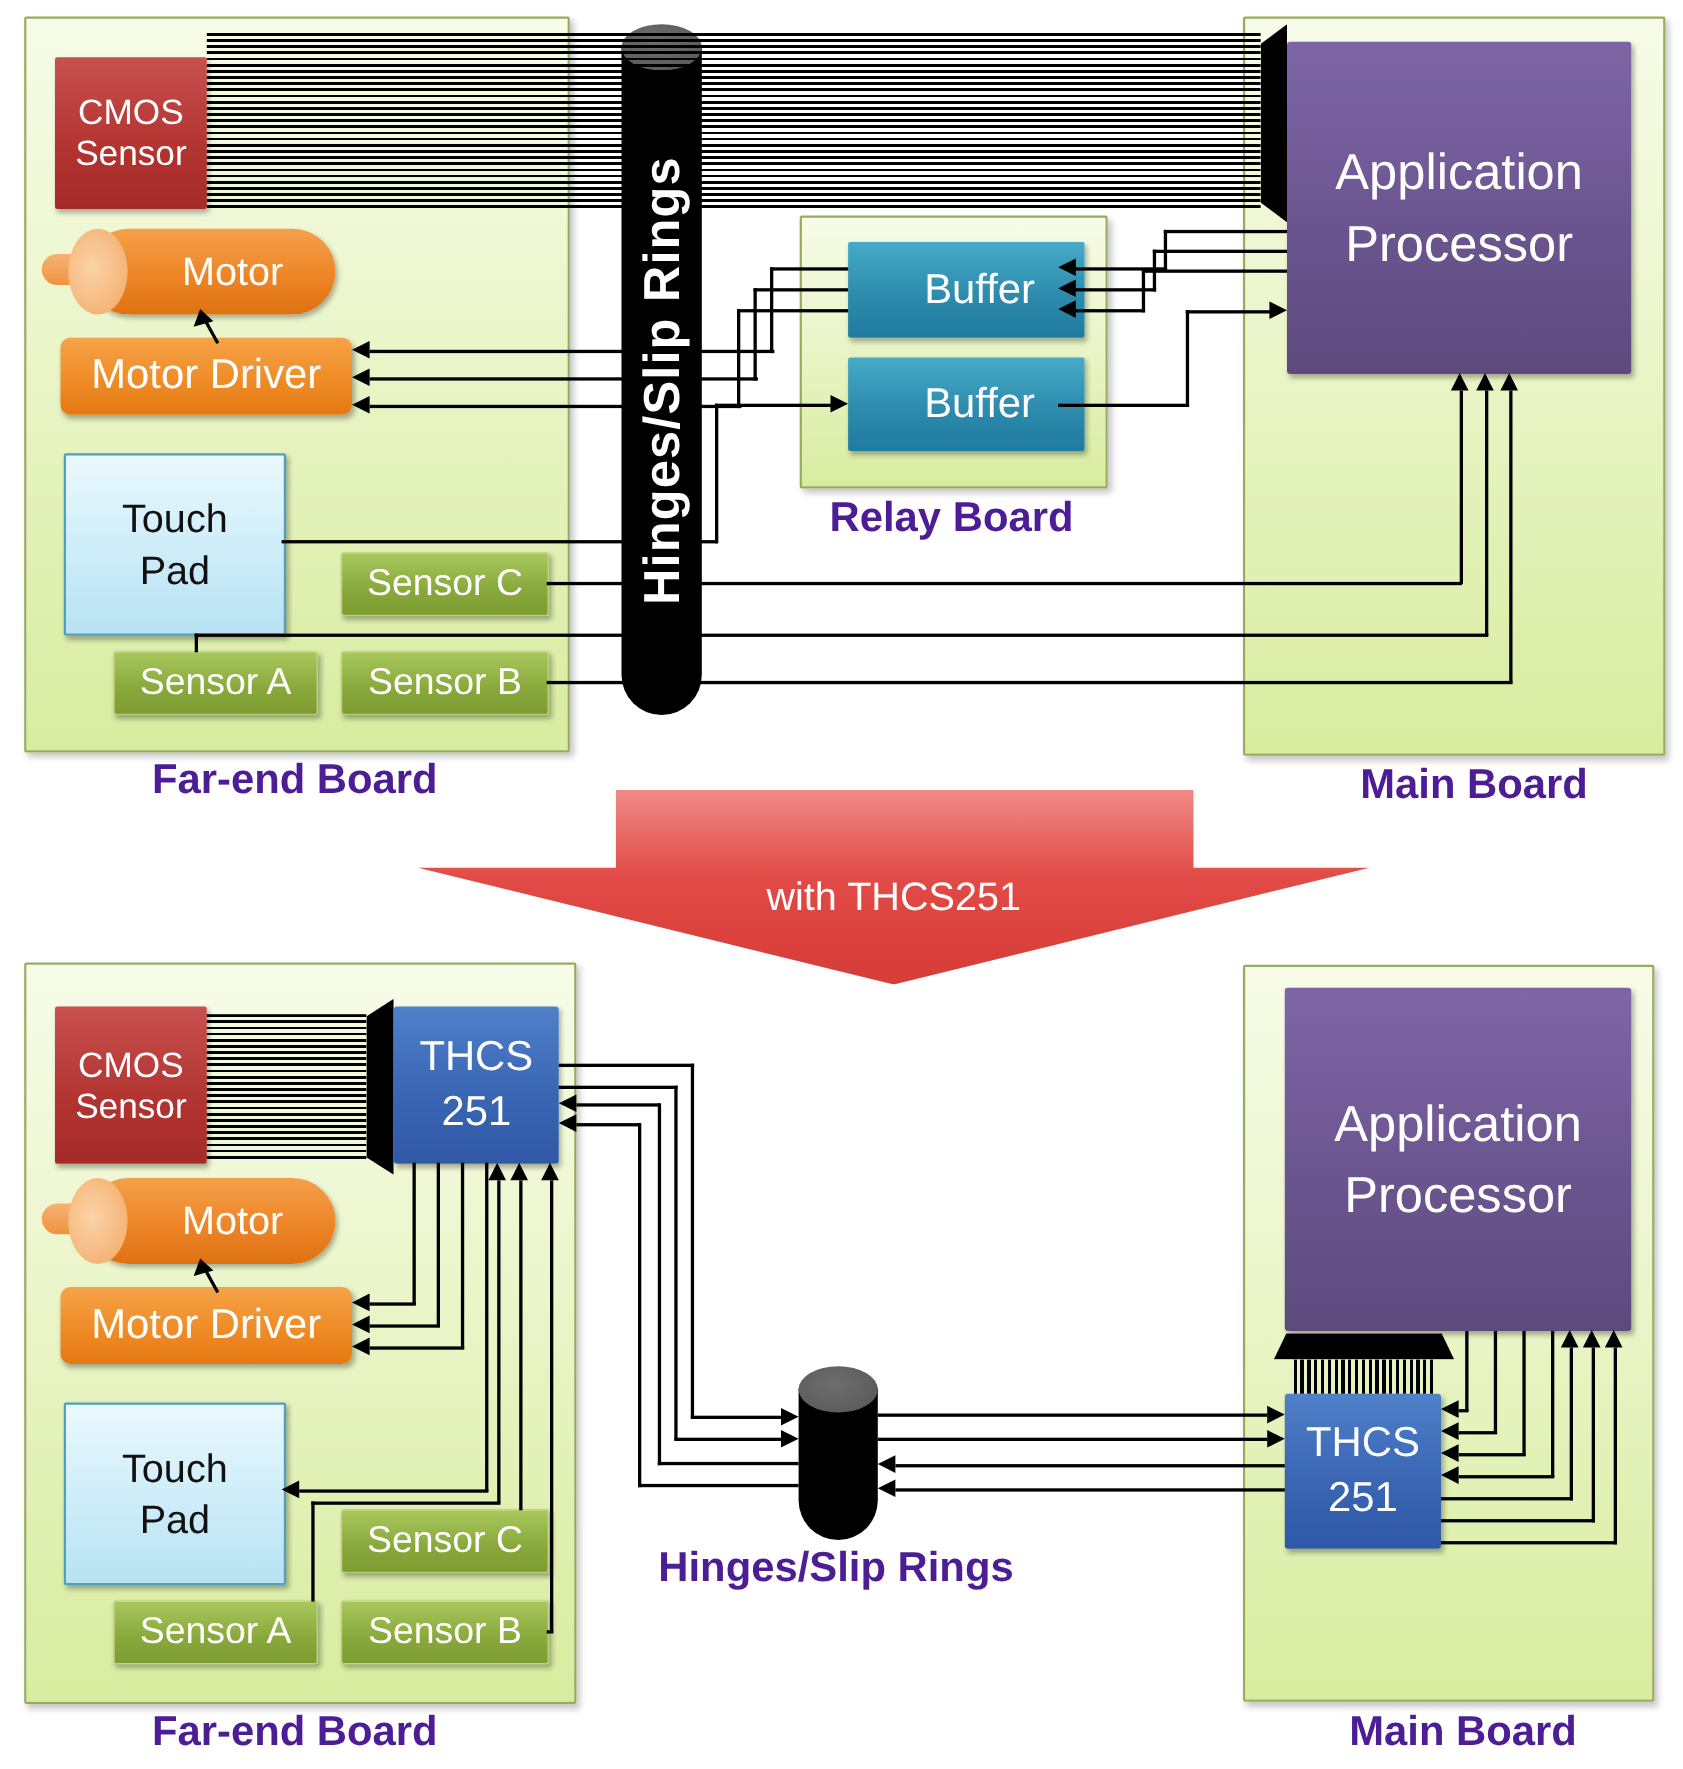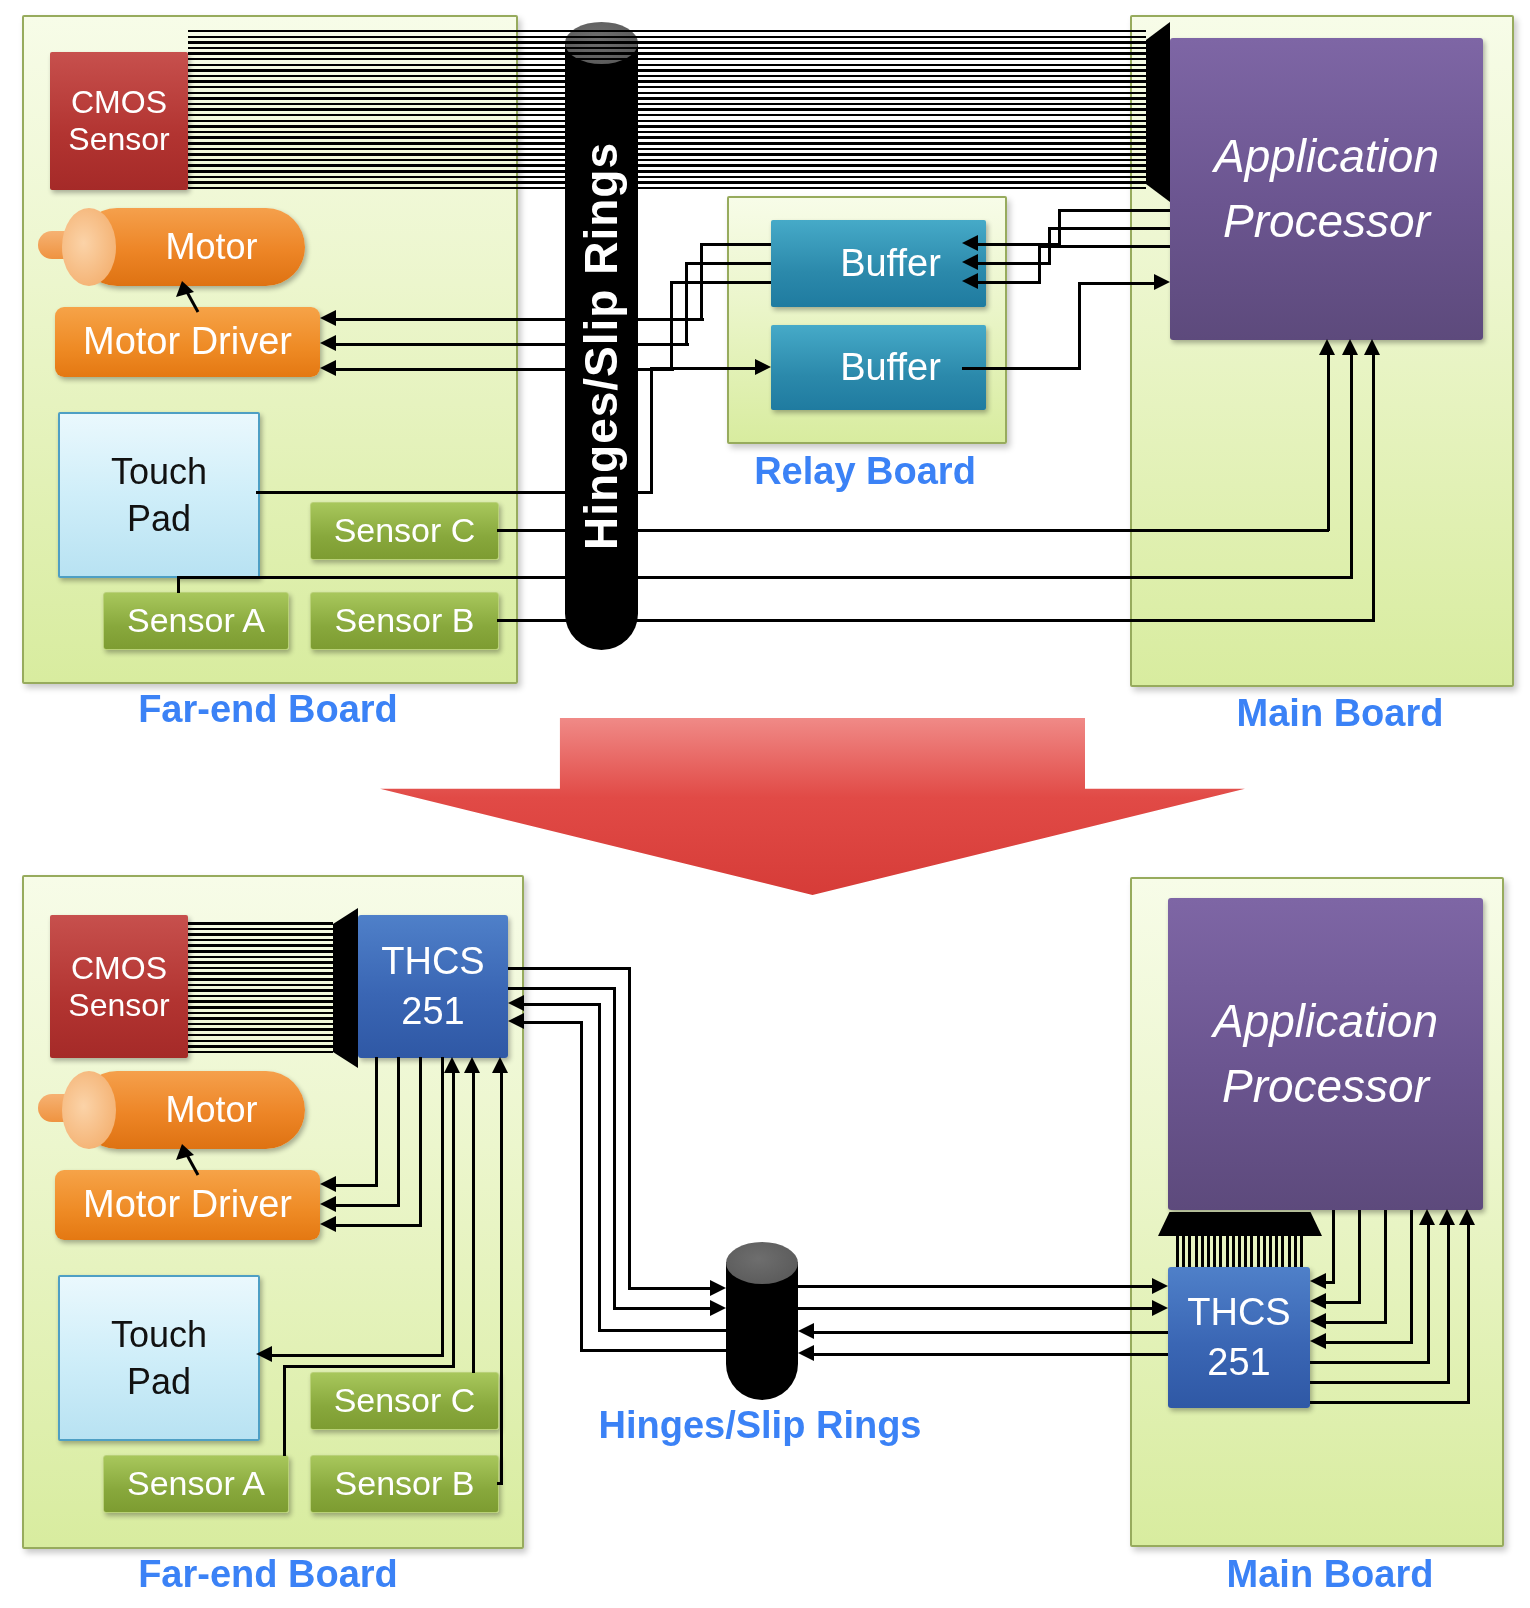--- a/index.html
+++ b/index.html
@@ -5,35 +5,35 @@
   html,body{margin:0;padding:0;background:#fff;}
   .canvas{position:relative;width:1530px;height:1592px;background:#fff;overflow:hidden;
           font-family:"Liberation Sans","DejaVu Sans",sans-serif;}
   .abs{position:absolute;}
   .board{position:absolute;z-index:1;border:2px solid #97ab5d;border-radius:2px;
          background:linear-gradient(180deg,#f7fce8,#ecf6cd 40%,#d8ec9f);
          box-shadow:3px 4px 6px rgba(0,0,0,.22);}
   .box{position:absolute;z-index:2;display:flex;flex-direction:column;align-items:center;
        justify-content:center;color:#fff;box-shadow:2px 3px 5px rgba(0,0,0,.3);line-height:1.15;}
   .cmos{background:linear-gradient(180deg,#c7504d,#b23431 60%,#a52a28);font-size:32px;border-radius:2px;}
-  .purple{background:linear-gradient(180deg,#7e66a5,#6b5590 55%,#5d4a7c);font-size:46px;gap:12px;border-radius:3px;font-style:italic;}
+  .purple{background:linear-gradient(180deg,#7e66a5,#6b5590 55%,#5d4a7c);font-size:46px;gap:12px;border-radius:3px;}
   .thcs{background:linear-gradient(180deg,#4f80c9,#3a66b4 55%,#2f58a5);font-size:38px;gap:6px;border-radius:3px;}
   .teal{background:linear-gradient(180deg,#46aac8,#2b89ab 60%,#1f7ba0);font-size:38px;border-radius:2px;padding-left:24px;}
   .sensor{background:linear-gradient(180deg,#a8c75c,#88a83c 60%,#7d9c31);border:1px solid #b9d178;
           font-size:34px;border-radius:3px;}
   .mdriver{background:linear-gradient(180deg,#f6a348,#ee8a24 60%,#e47812);font-size:38px;border-radius:9px;}
   .tpad{background:linear-gradient(180deg,#eaf8fd,#cfeef9 50%,#b8e2f2);border:2px solid #4e9fc4;
         color:#111;font-size:36px;gap:6px;border-radius:2px;}
   .motorbody{position:absolute;z-index:2;background:linear-gradient(180deg,#f5a04c,#ed8526 55%,#de7212);
              border-radius:40px;box-shadow:2px 3px 5px rgba(0,0,0,.3);display:flex;align-items:center;
              justify-content:center;color:#fff;font-size:36px;padding-left:40px;box-sizing:border-box;}
   .motorcap{position:absolute;z-index:3;background:radial-gradient(ellipse at 40% 45%,#fbd3a8,#f2a863);
             border-radius:50%;}
   .motorshaft{position:absolute;z-index:2;background:linear-gradient(180deg,#f6b273,#ef9340);border-radius:14px;}
-  .blabel{position:absolute;z-index:2;color:#3b82f6;font-weight:bold;font-size:38px;text-align:center;}
+  .blabel{position:absolute;z-index:2;color:#4c1d95;font-weight:bold;font-size:38px;text-align:center;}
   .h{position:absolute;z-index:3;height:3px;background:#000;}
   .v{position:absolute;z-index:3;width:3px;background:#000;}
   .aL{position:absolute;z-index:3;width:0;height:0;border-top:8px solid transparent;
       border-bottom:8px solid transparent;border-right:16px solid #000;}
   .aR{position:absolute;z-index:3;width:0;height:0;border-top:8px solid transparent;
       border-bottom:8px solid transparent;border-left:16px solid #000;}
   .aU{position:absolute;z-index:3;width:0;height:0;border-left:8px solid transparent;
       border-right:8px solid transparent;border-bottom:16px solid #000;}
   .busH{position:absolute;z-index:5;background:repeating-linear-gradient(180deg,#000 0 2.5px,transparent 2.5px 5.6px);}
   .busV{position:absolute;z-index:5;background:repeating-linear-gradient(90deg,#000 0 3px,transparent 3px 6.2px);}
@@ -159,20 +159,21 @@
   <div class="cylcap" style="left:565px;top:22px;width:73px;height:42px"></div>
   <div class="vwrap" style="left:565px;top:50px;width:73px;height:592px">
     <span class="vtext">Hinges/Slip Rings</span>
   </div>
 
   <div class="blabel" style="left:68px;top:688px;width:400px">Far-end Board</div>
   <div class="blabel" style="left:1150px;top:692px;width:380px">Main Board</div>
   <div class="blabel" style="left:715px;top:450px;width:300px">Relay Board</div>
 
   <div class="redarrow" style="left:380px;top:718px;width:865px;height:177px">
+    <div class="l2">with THCS251</div>
   </div>
 
   <div class="board" style="left:22px;top:875px;width:498px;height:670px"></div>
   <div class="board" style="left:1130px;top:877px;width:370px;height:666px"></div>
 
   <div class="box cmos" style="left:50px;top:915px;width:138px;height:143px">
     <span>CMOS</span>
     <span>Sensor</span>
   </div>
 

